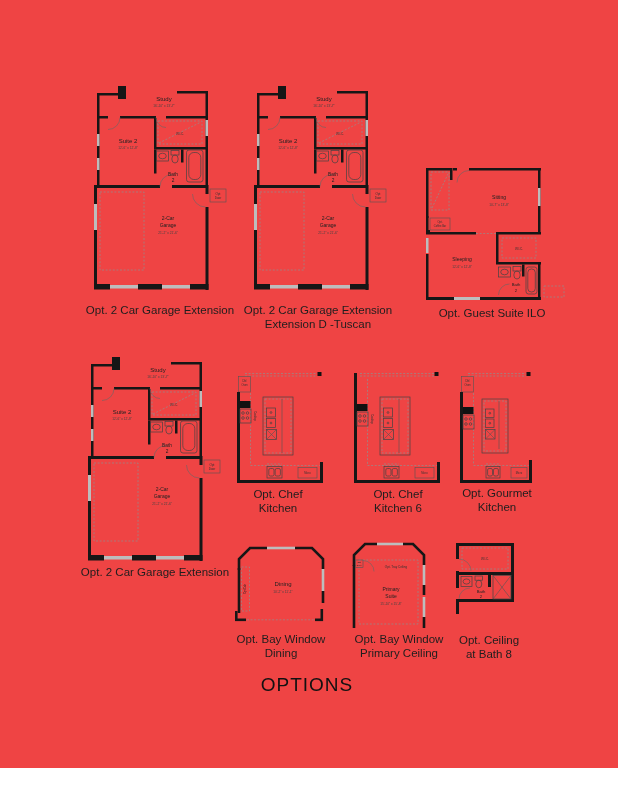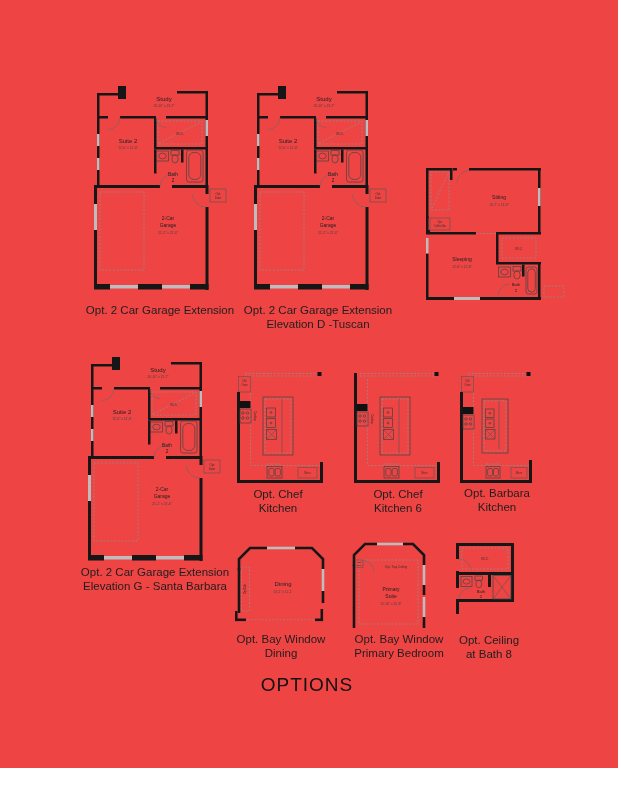--- a/index.html
+++ b/index.html
@@ -533,47 +533,47 @@
         <text font-size="4.2" x="25" y="55" text-anchor="middle">2</text>
       </g>
     </svg>
   </div>
 
   <div class="caption" style="left:65px;top:303px;width:190px">
     <span style="display:block">Opt. 2 Car Garage Extension</span>
   </div>
   <div class="caption" style="left:223px;top:303px;width:190px">
     <span style="display:block">Opt. 2 Car Garage Extension</span>
-    <span style="display:block">Elevation D -Tuscan</span>
+    <span style="display:block">Extension D -Tuscan</span>
   </div>
   <div class="caption" style="left:407px;top:306px;width:170px">
+    <span style="display:block">Opt. Guest Suite ILO</span>
   </div>
   <div class="caption" style="left:60px;top:565px;width:190px">
     <span style="display:block">Opt. 2 Car Garage Extension</span>
-    <span style="display:block">Elevation G - Santa Barbara</span>
   </div>
   <div class="caption" style="left:218px;top:487px;width:120px">
     <span style="display:block">Opt. Chef</span>
     <span style="display:block">Kitchen</span>
   </div>
   <div class="caption" style="left:338px;top:487px;width:120px">
     <span style="display:block">Opt. Chef</span>
     <span style="display:block">Kitchen 6</span>
   </div>
   <div class="caption" style="left:437px;top:486px;width:120px">
-    <span style="display:block">Opt. Barbara</span>
+    <span style="display:block">Opt. Gourmet</span>
     <span style="display:block">Kitchen</span>
   </div>
   <div class="caption" style="left:211px;top:632px;width:140px">
     <span style="display:block">Opt. Bay Window</span>
     <span style="display:block">Dining</span>
   </div>
   <div class="caption" style="left:324px;top:632px;width:150px">
     <span style="display:block">Opt. Bay Window</span>
-    <span style="display:block">Primary Bedroom</span>
+    <span style="display:block">Primary Ceiling</span>
   </div>
   <div class="caption" style="left:434px;top:633px;width:110px">
     <span style="display:block">Opt. Ceiling</span>
     <span style="display:block">at Bath 8</span>
   </div>
 
   <div class="bigtitle" style="left:207px;top:674px;width:200px">OPTIONS</div>
 </div>
 
 </body></html>

